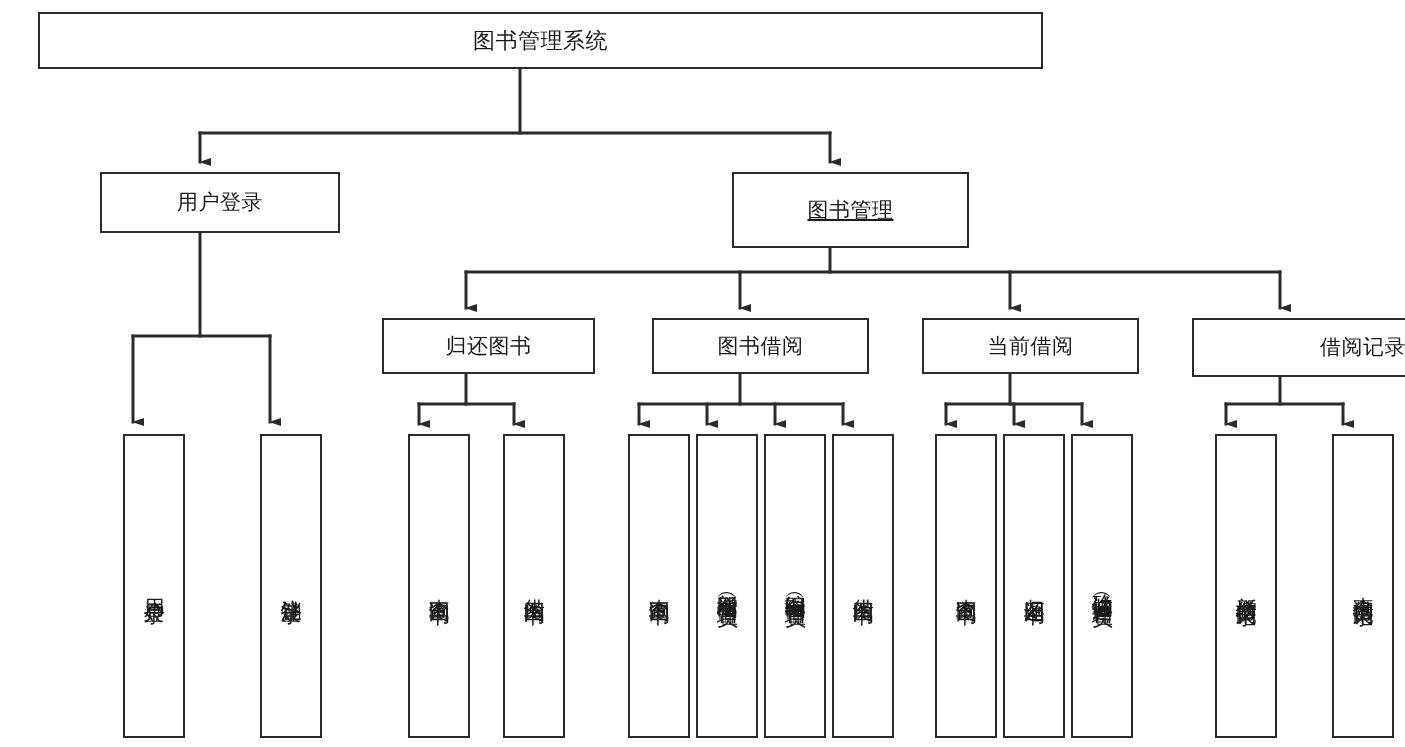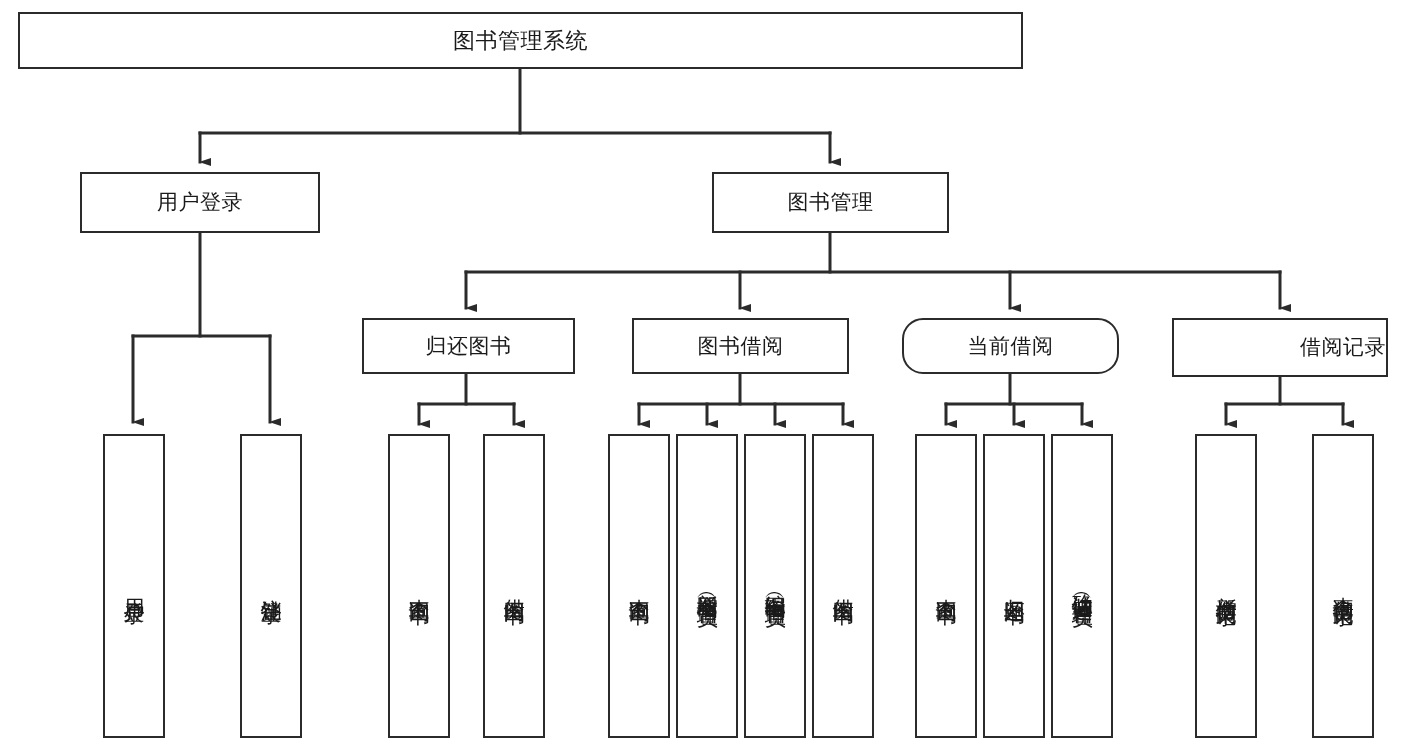--- a/index.html
+++ b/index.html
@@ -29,20 +29,21 @@
   .node {
     position: absolute;
     box-sizing: border-box;
     background: #ffffff;
     border: 2px solid #2b2b2b;
     display: flex;
     align-items: center;
     justify-content: center;
     color: #1a1a1a;
     text-align: center;
+    margin-left: 20px;
   }
   .node-label {
     display: block;
     line-height: 1.18;
     letter-spacing: 0.5px;
   }
   
   .node.horiz .node-label {
     font-size: 21px;
     writing-mode: horizontal-tb;
@@ -126,31 +127,31 @@
     </g>
   </svg>
 
   <div class="node horiz root" style="left:18px; top:12px; width:1005px; height:57px;">
     <span class="node-label">图书管理系统</span>
   </div>
 
   <div class="node horiz" style="left:80px; top:172px; width:240px; height:61px;">
     <span class="node-label">用户登录</span>
   </div>
-  <div class="node horiz" style="left:712px; top:172px; width:237px; height:61px;">
+  <div class="node horiz" style="left:712px; top:172px; width:237px; height:76px;text-decoration:underline;">
     <span class="node-label">图书管理</span>
   </div>
 
   <div class="node horiz" style="left:362px; top:318px; width:213px; height:56px;">
     <span class="node-label">归还图书</span>
   </div>
   <div class="node horiz" style="left:632px; top:318px; width:217px; height:56px;">
     <span class="node-label">图书借阅</span>
   </div>
-  <div class="node horiz" style="left:902px; top:318px; width:217px; height:56px;border-radius:21px;">
+  <div class="node horiz" style="left:902px; top:318px; width:217px; height:56px;">
     <span class="node-label">当前借阅</span>
   </div>
   <div class="node horiz" style="left:1172px; top:318px; width:216px; height:59px;justify-content:flex-end;">
     <span class="node-label">借阅记录</span>
   </div>
 
   <div class="node vert" style="left:103px; top:434px; width:62px; height:304px;">
     <span class="node-label">用户登录</span>
   </div>
   <div class="node vert" style="left:240px; top:434px; width:62px; height:304px;">

